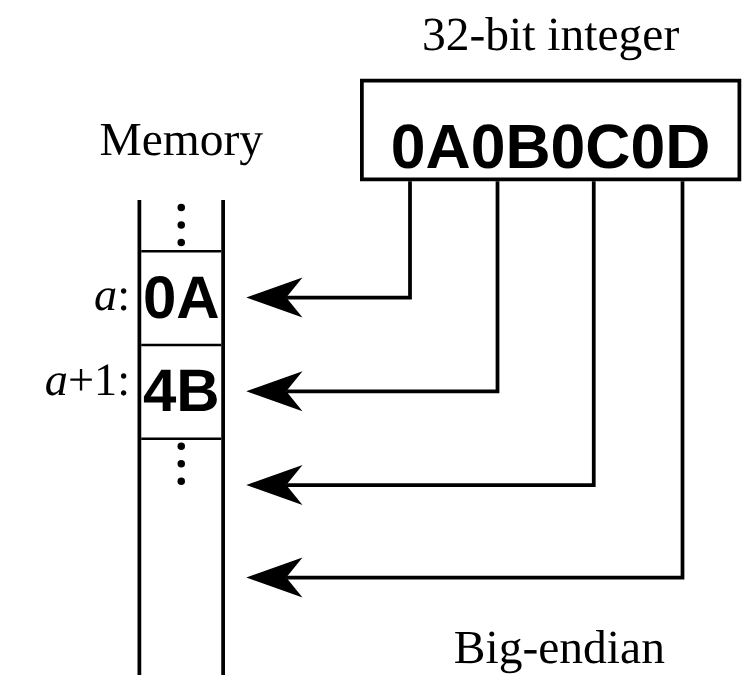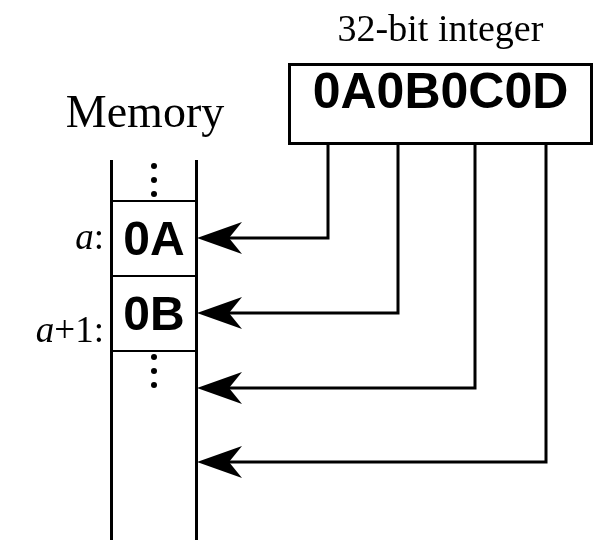--- a/index.html
+++ b/index.html
@@ -20,40 +20,40 @@
     position: absolute;
     left: 288px; top: 6px; width: 305px; height: 44px;
     font-size: 38px; line-height: 44px; text-align: center;
     white-space: nowrap;
   }
   .int-box {
     position: absolute;
     left: 288px; top: 63px; width: 305px; height: 82px;
     border: 3px solid var(--ink);
     background: var(--bg);
-    display: flex; align-items: flex-start; justify-content: center;
+    display: flex; align-items: flex-end; justify-content: center;
   }
   .int-box .hex-value {
     font-family: "Liberation Sans", sans-serif;
     font-weight: bold; font-size: 50px; line-height: 1;
     letter-spacing: 0px; white-space: nowrap;
   }
 
   
   .mem-label {
     position: absolute;
     left: 40px; top: 90px; width: 210px; height: 44px;
-    font-size: 46px; line-height: 44px; text-align: center;
+    font-size: 38px; line-height: 44px; text-align: center;
     white-space: nowrap;
   }
 
   
   .mem-column {
     position: absolute;
-    left: 110px; top: 160px; width: 88px; height: 380px;
+    left: 110px; top: 160px; width: 70px; height: 380px;
     border-left: 3px solid var(--ink);
     border-right: 3px solid var(--ink);
     background: var(--bg);
   }
   .mem-ellipsis {
     height: 40px;
     display: flex; flex-direction: column;
     align-items: center; justify-content: center; gap: 8px;
   }
   .mem-ellipsis.bottom { border-top: 2px solid var(--ink); }
@@ -110,33 +110,33 @@
   <div class="mem-column">
     <div class="mem-ellipsis">
       <span class="dot"></span>
       <span class="dot"></span>
       <span class="dot"></span>
     </div>
     <div class="mem-cell">
       <span class="byte">0A</span>
     </div>
     <div class="mem-cell">
-      <span class="byte">0B</span>
+      <span class="byte">4B</span>
     </div>
     <div class="mem-ellipsis bottom">
       <span class="dot"></span>
       <span class="dot"></span>
       <span class="dot"></span>
     </div>
   </div>
 
   <div class="addr" style="top:215px">
     <span class="var">a</span><span>:</span>
   </div>
-  <div class="addr" style="top:308px">
+  <div class="addr" style="top:283px">
     <span class="var">a</span><span>+1:</span>
   </div>
 
   <svg class="arrows" viewBox="0 0 605 553">
     <g>
       <polyline points="328,145 328,238 229,238"></polyline>
       <polygon points="197,238 242,222 229,238 242,254"></polygon>
     </g>
     <g>
       <polyline points="398,145 398,313 229,313"></polyline>
@@ -145,14 +145,15 @@
     <g>
       <polyline points="475,145 475,388 229,388"></polyline>
       <polygon points="197,388 242,372 229,388 242,404"></polygon>
     </g>
     <g>
       <polyline points="546,145 546,462 229,462"></polyline>
       <polygon points="197,462 242,446 229,462 242,478"></polygon>
     </g>
   </svg>
 
+  <div class="endian-label">Big-endian</div>
 
 </div>
 
 </body></html>

